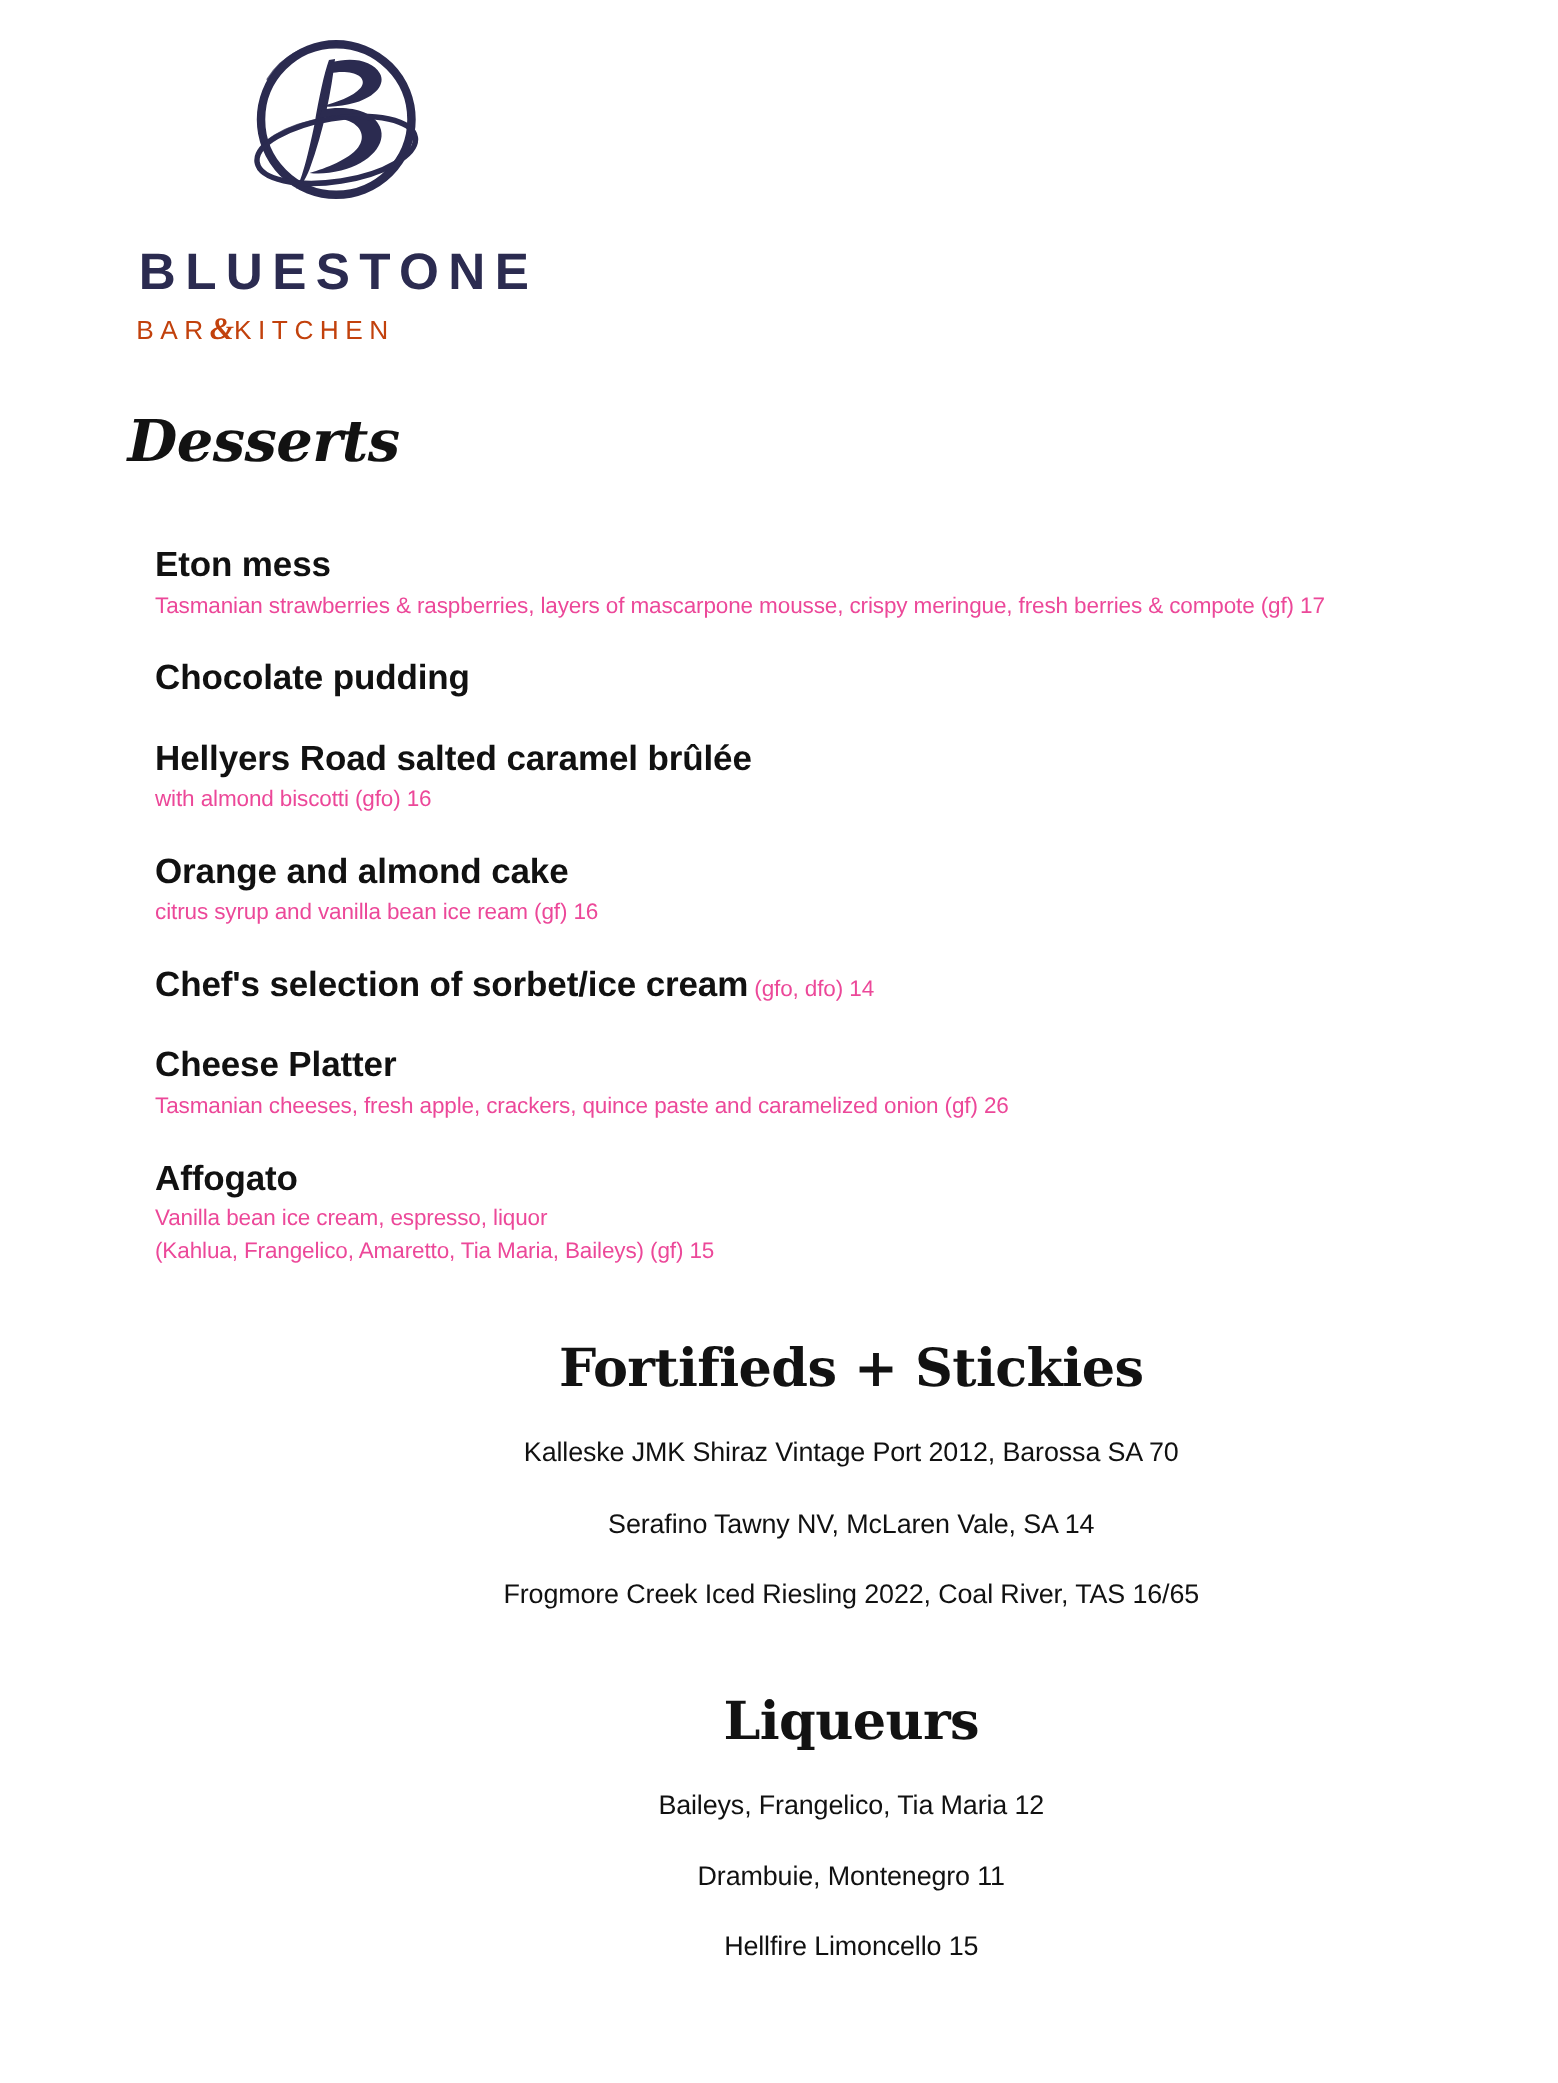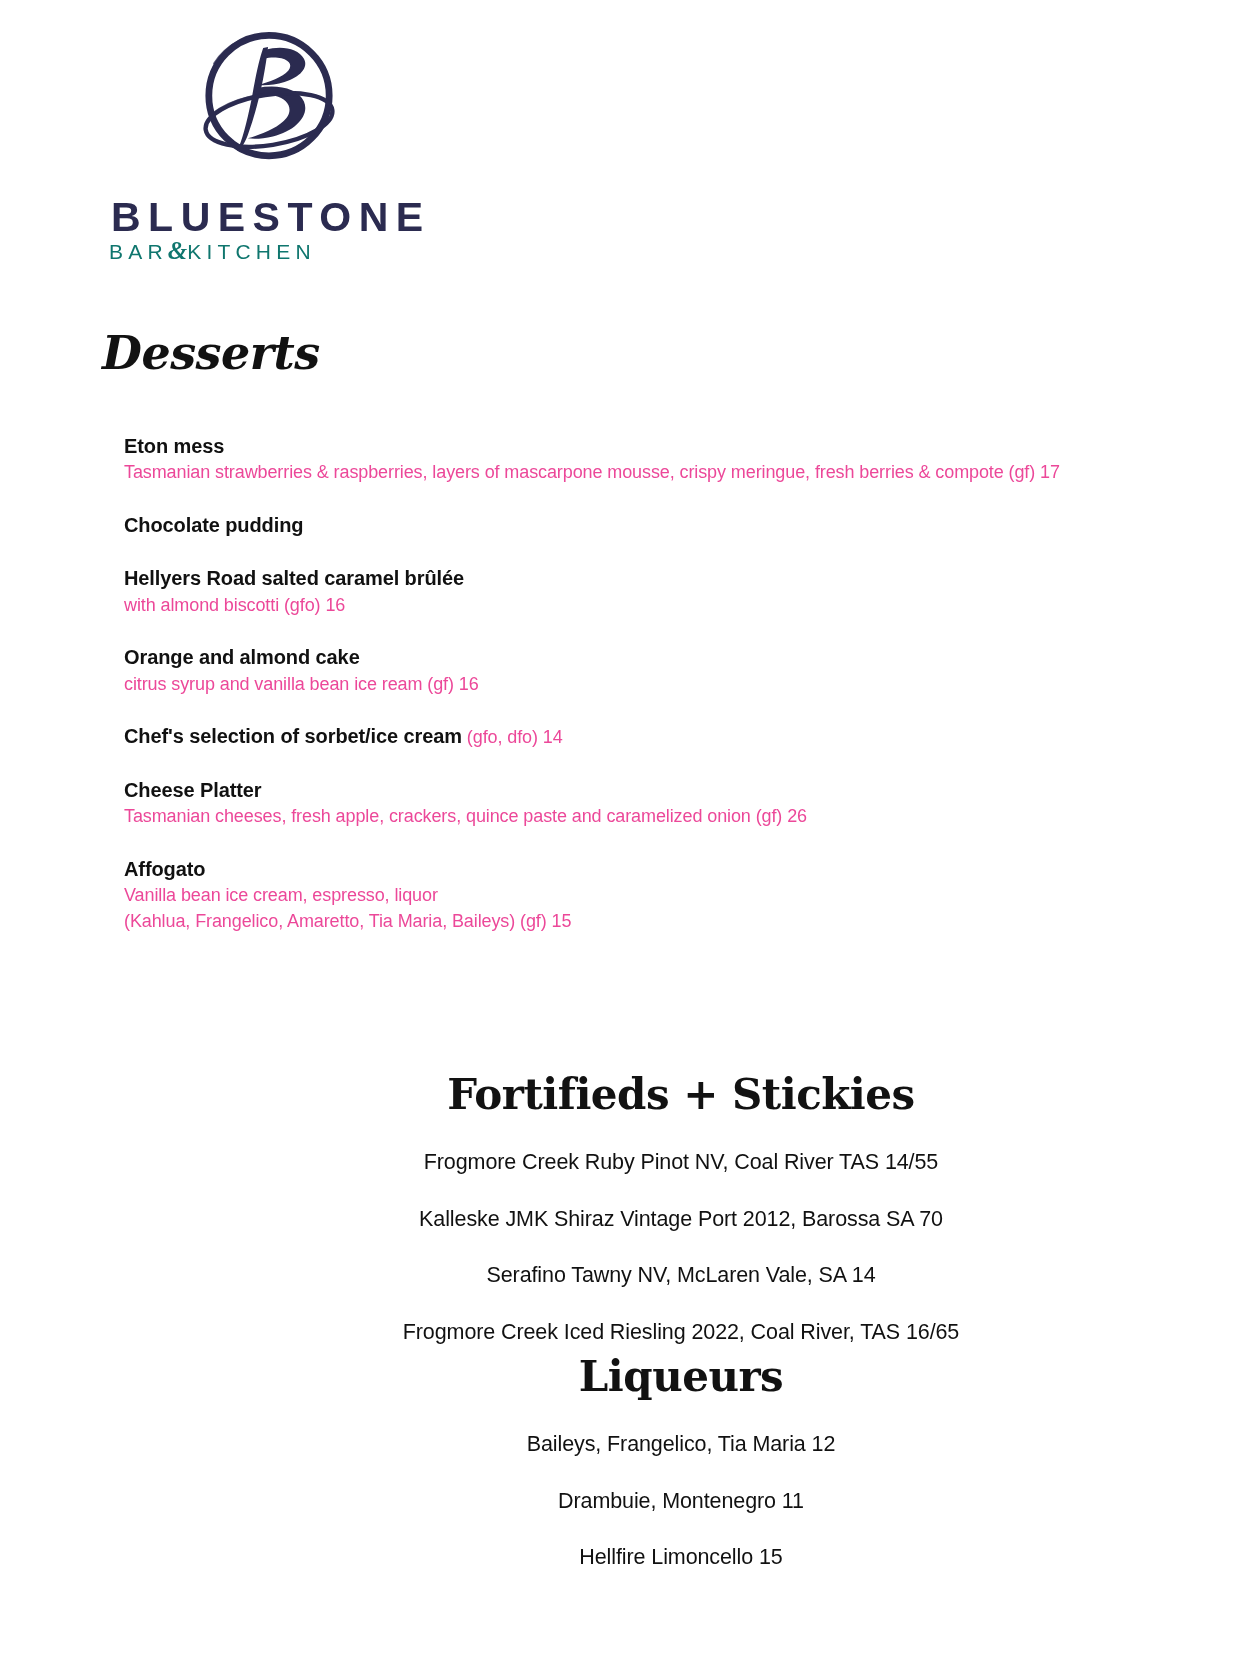--- a/index.html
+++ b/index.html
@@ -38,21 +38,22 @@
     color: #2b2b50;
     margin-top: 14px;
     line-height: 1;
     text-indent: 7px;
   }
   .logo-sub {
     font-family: "Liberation Sans", sans-serif;
     font-size: 21px;
     letter-spacing: 5.2px;
     font-weight: 400;
-    color: #0f766e;
+    color: #c2410c;
+    margin-top: 13px;
     line-height: 1;
     text-indent: 5px;
     white-space: nowrap;
   }
   .amp {
     font-family: "Liberation Serif", serif;
     font-style: italic;
     font-weight: 700;
     letter-spacing: 0;
     font-size: 25px;
@@ -75,21 +76,21 @@
   .dessert-list {
     position: absolute;
     left: 124px;
     top: 432px;
     width: 1010px;
   }
   .dessert-item {
     margin-bottom: 25px;
   }
   .dessert-name {
-    font-size: 20px;
+    font-size: 28px;
     font-weight: 700;
     line-height: 1.42;
     letter-spacing: -0.1px;
     color: #111111;
   }
   .dessert-desc {
     font-size: 18px;
     font-weight: 400;
     line-height: 1.42;
     letter-spacing: -0.1px;
@@ -196,21 +197,20 @@
   <div class="dessert-item">
     <div class="dessert-name">Affogato</div>
     <div class="dessert-desc">Vanilla bean ice cream, espresso, liquor</div>
     <div class="dessert-desc">(Kahlua, Frangelico, Amaretto, Tia Maria, Baileys) (gf) 15</div>
   </div>
 
 </div>
 
 <div class="drinks-section" id="fortifieds-section">
   <div class="section-heading">Fortifieds + Stickies</div>
-  <div class="drink-line">Frogmore Creek Ruby Pinot NV, Coal River TAS  14/55</div>
   <div class="drink-line">Kalleske JMK Shiraz Vintage Port 2012, Barossa SA  70</div>
   <div class="drink-line">Serafino Tawny NV, McLaren Vale, SA  14</div>
   <div class="drink-line">Frogmore Creek Iced Riesling 2022, Coal River, TAS  16/65</div>
 </div>
 
 <div class="drinks-section" id="liqueurs-section">
   <div class="section-heading">Liqueurs</div>
   <div class="drink-line">Baileys, Frangelico, Tia Maria   12</div>
   <div class="drink-line">Drambuie, Montenegro 11</div>
   <div class="drink-line">Hellfire Limoncello  15</div>

